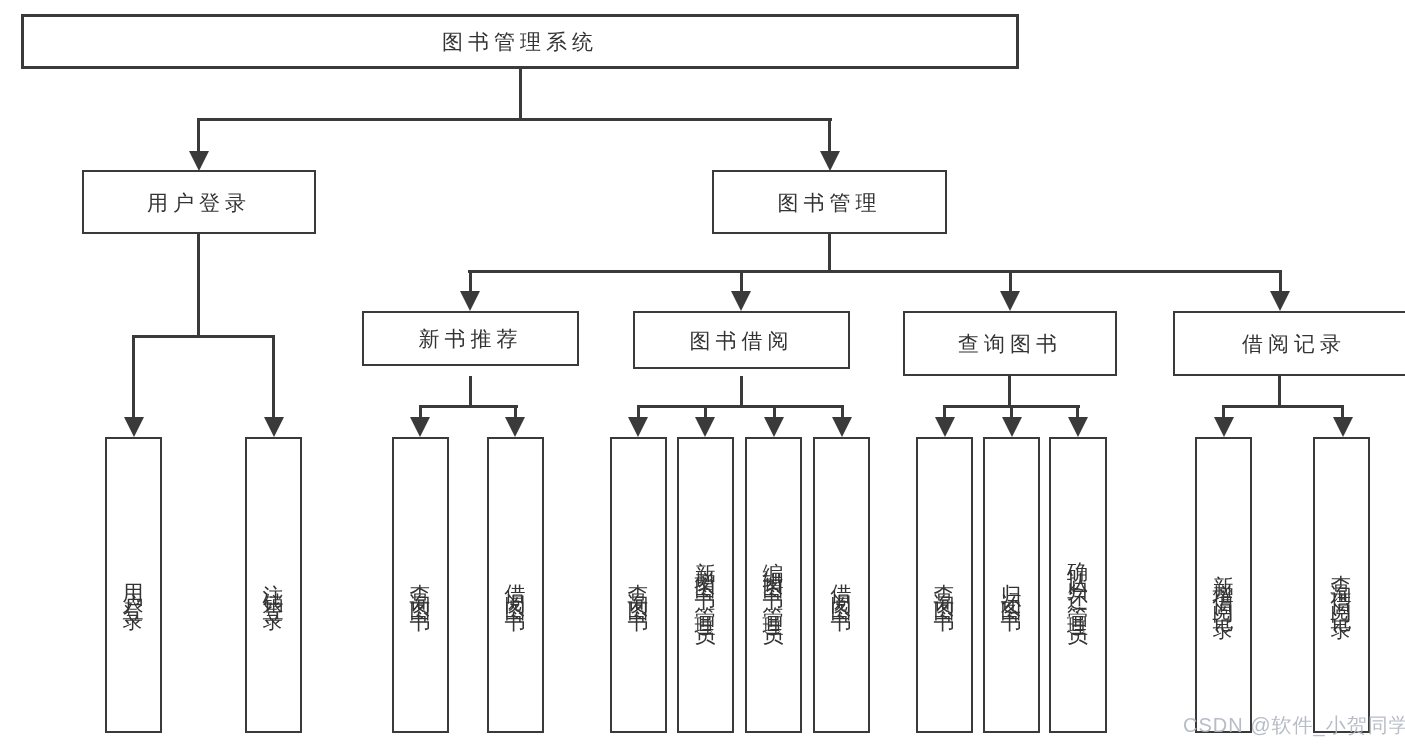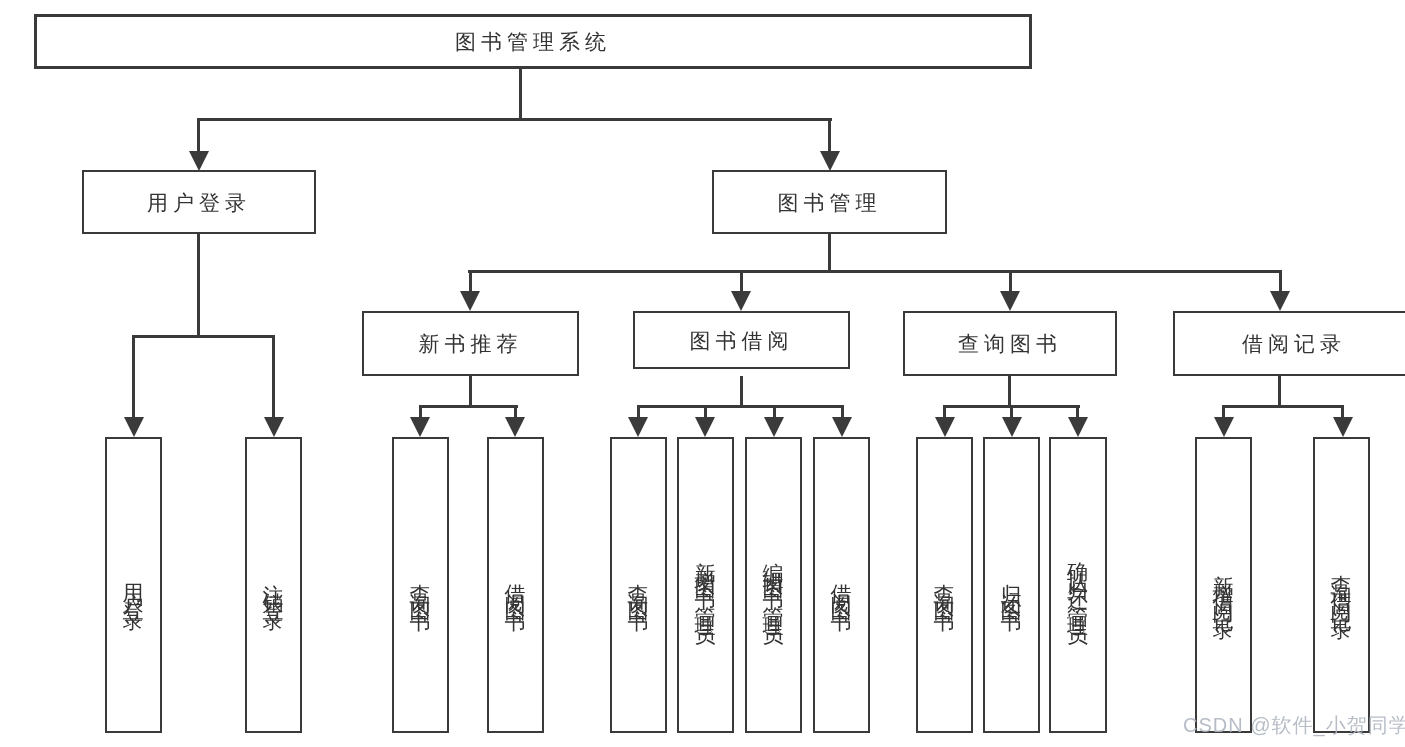--- a/index.html
+++ b/index.html
@@ -6,21 +6,21 @@
   html,body { background:#ffffff; }
   .canvas {
     position:relative; width:1405px; height:747px; background:#ffffff;
     font-family:"Liberation Sans","DejaVu Sans",sans-serif; overflow:hidden;
   }
   .box {
     position:absolute; border:2px solid #3a3a3a; background:#ffffff; color:#333333;
     display:flex; align-items:center; justify-content:center;
     font-size:21px; letter-spacing:5px; line-height:1; white-space:nowrap;
   }
-  .box.root { border-width:3px;margin-left:13px; }
+  .box.root { border-width:3px; }
   .box.v {
     writing-mode:vertical-rl; letter-spacing:9px; font-size:21px; white-space:normal;
   }
   .ln { position:absolute; background:#3a3a3a; }
   .arrow {
     position:absolute; width:0; height:0;
     border-left:10px solid transparent; border-right:10px solid transparent;
     border-top:20px solid #3a3a3a;
   }
   .watermark {
@@ -56,21 +56,21 @@
   <i class="ln" style="left:468px;top:270px;width:814px;height:3px"></i>
   <i class="ln" style="left:469px;top:270px;width:3px;height:25px"></i>
   <i class="ln" style="left:740px;top:270px;width:3px;height:25px"></i>
   <i class="ln" style="left:1009px;top:270px;width:3px;height:25px"></i>
   <i class="ln" style="left:1279px;top:270px;width:3px;height:25px"></i>
   <i class="arrow" style="left:460px;top:291px"></i>
   <i class="arrow" style="left:731px;top:291px"></i>
   <i class="arrow" style="left:1000px;top:291px"></i>
   <i class="arrow" style="left:1270px;top:291px"></i>
 
-  <div class="box" style="left:362px;top:311px;width:217px;height:65px">新书推荐</div>
+  <div class="box" style="left:362px;top:311px;width:217px;height:55px">新书推荐</div>
   <div class="box" style="left:633px;top:311px;width:217px;height:58px">图书借阅</div>
   <div class="box" style="left:903px;top:311px;width:214px;height:65px">查询图书</div>
   <div class="box" style="left:1173px;top:311px;width:242px;height:65px">借阅记录</div>
 
   <i class="ln" style="left:469px;top:376px;width:3px;height:32px"></i>
   <i class="ln" style="left:419px;top:405px;width:99px;height:3px"></i>
   <i class="ln" style="left:419px;top:405px;width:3px;height:16px"></i>
   <i class="ln" style="left:514px;top:405px;width:3px;height:16px"></i>
   <i class="arrow" style="left:410px;top:417px"></i>
   <i class="arrow" style="left:505px;top:417px"></i>

